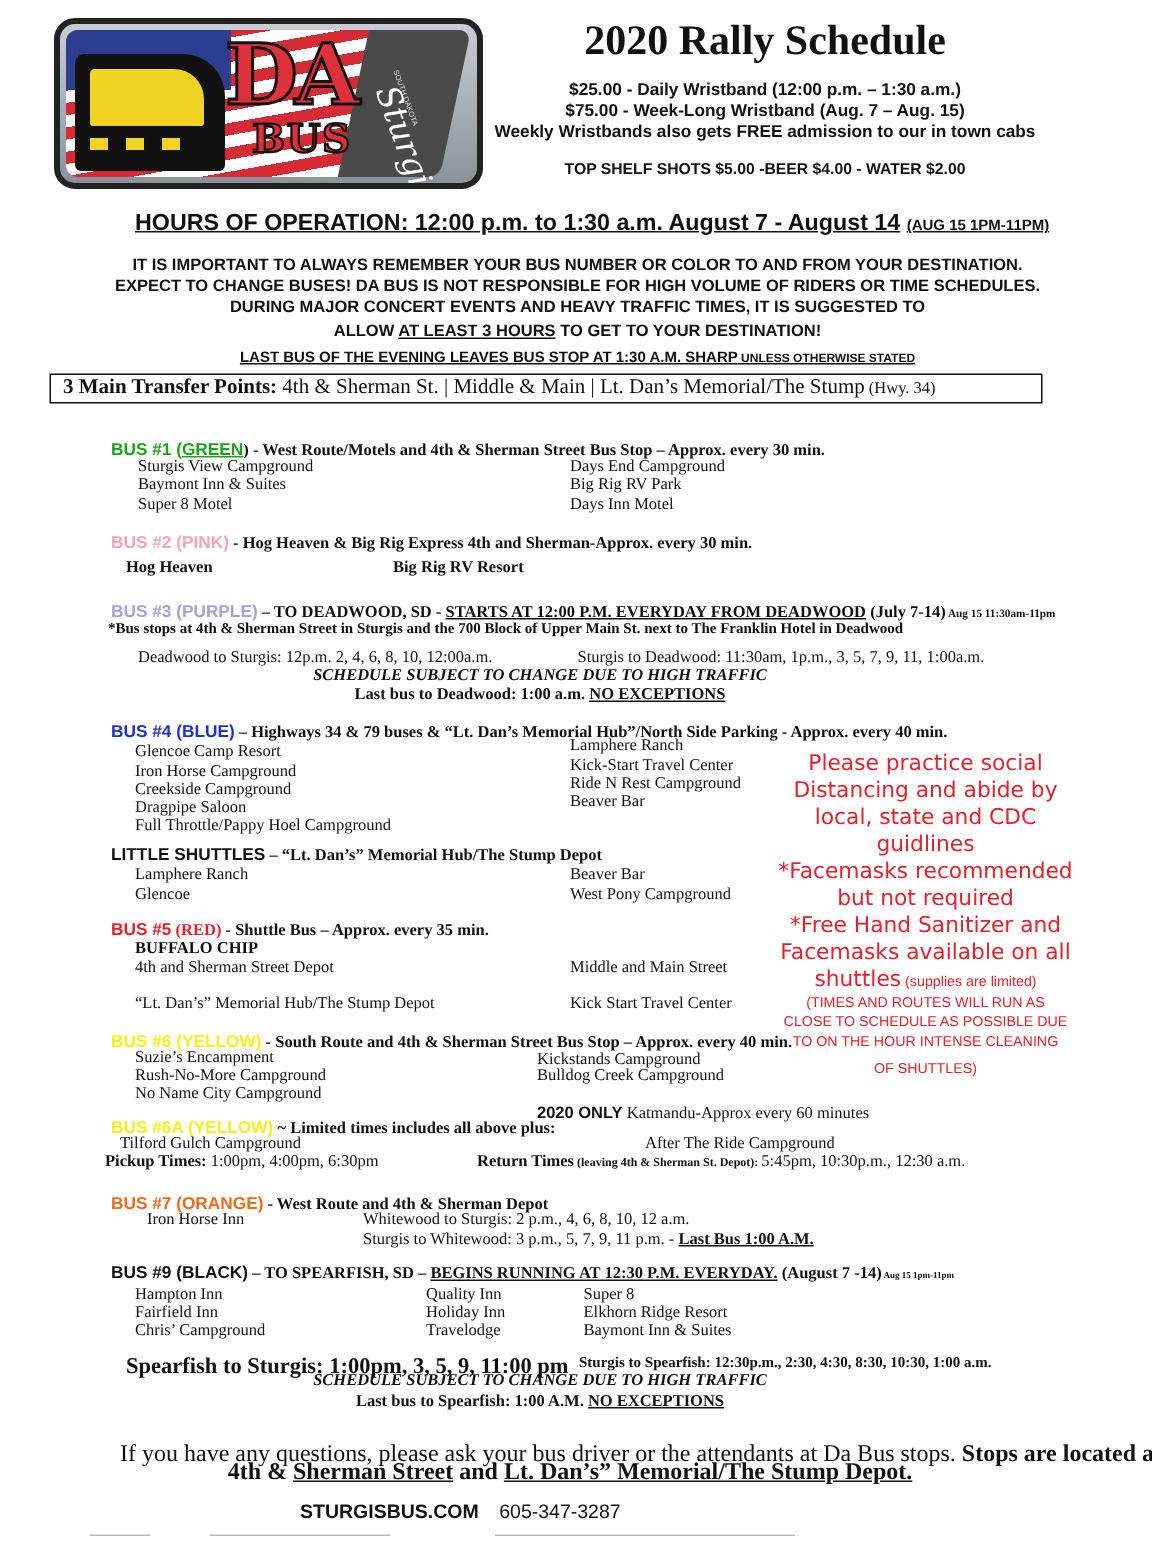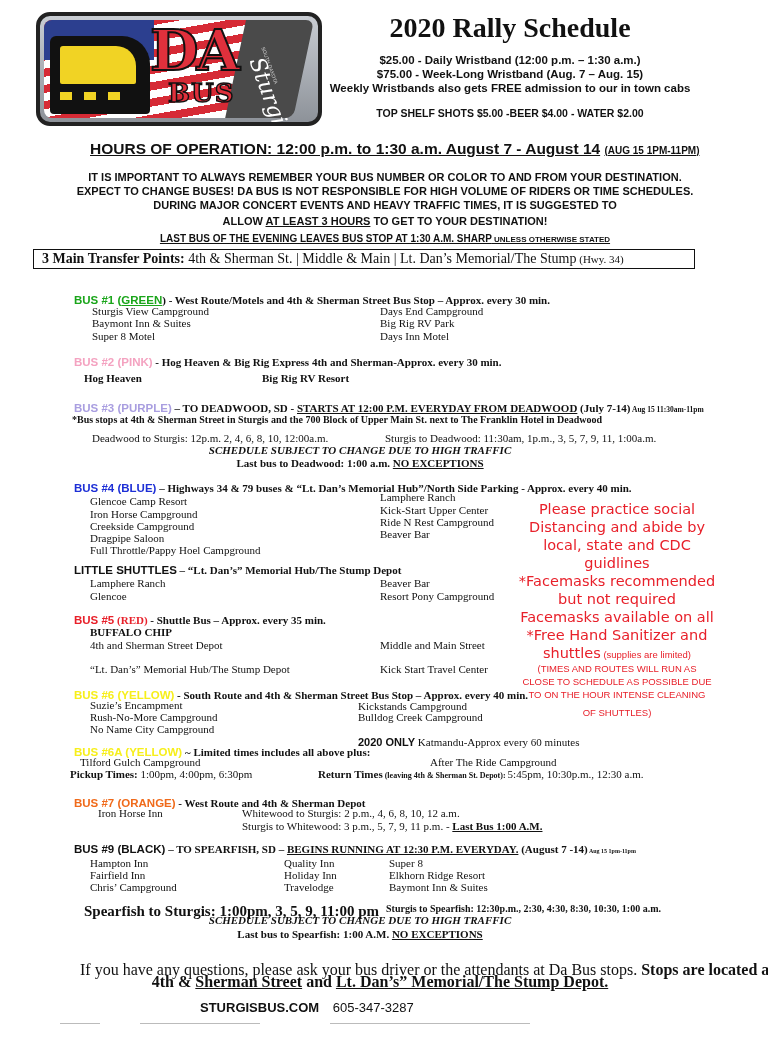--- a/index.html
+++ b/index.html
@@ -120,50 +120,50 @@
 
 <div class="abs bus-head" style="left:42px; top:482px">
   <span class="bus-label" style="color:#1d2fd6">BUS #4 (BLUE)</span><span class="b"> – Highways 34 &amp; 79 buses &amp; “Lt. Dan’s Memorial Hub”/North Side Parking - Approx. every 40 min.</span>
 </div>
 <div class="abs stop" style="left:90px; top:495px">Glencoe Camp Resort</div>
 <div class="abs stop" style="left:90px; top:508px">Iron Horse Campground</div>
 <div class="abs stop" style="left:90px; top:520px">Creekside Campground</div>
 <div class="abs stop" style="left:90px; top:532px">Dragpipe Saloon</div>
 <div class="abs stopb" style="left:90px; top:544px; font-weight:normal">Full Throttle/Pappy Hoel Campground</div>
 <div class="abs stop" style="left:380px; top:491px">Lamphere Ranch</div>
-<div class="abs stop" style="left:380px; top:504px">Kick-Start Upper Center</div>
+<div class="abs stop" style="left:380px; top:504px">Kick-Start Travel Center</div>
 <div class="abs stop" style="left:380px; top:516px">Ride N Rest Campground</div>
 <div class="abs stop" style="left:380px; top:528px">Beaver Bar</div>
 
 <div class="abs bus-head" style="left:42px; top:564px">
   <span class="bus-label" style="color:#111">LITTLE SHUTTLES</span><span class="b"> – “Lt. Dan’s” Memorial Hub/The Stump Depot</span>
 </div>
 <div class="abs stop" style="left:90px; top:577px">Lamphere Ranch</div>
 <div class="abs stop" style="left:90px; top:590px">Glencoe</div>
 <div class="abs stop" style="left:380px; top:577px">Beaver Bar</div>
-<div class="abs stop" style="left:380px; top:590px">Resort Pony Campground</div>
+<div class="abs stop" style="left:380px; top:590px">West Pony Campground</div>
 
 <div class="abs bus-head" style="left:42px; top:614px">
   <span class="bus-label" style="color:#e8202a">BUS #5</span><span class="b" style="color:#e8202a"> (RED)</span><span class="b"> - Shuttle Bus – Approx. every 35 min.</span>
 </div>
 <div class="abs stopb" style="left:90px; top:626px">BUFFALO CHIP</div>
 <div class="abs stop" style="left:90px; top:639px">4th and Sherman Street Depot</div>
 <div class="abs stop" style="left:90px; top:663px">“Lt. Dan’s” Memorial Hub/The Stump Depot</div>
 <div class="abs stop" style="left:380px; top:639px">Middle and Main Street</div>
 <div class="abs stop" style="left:380px; top:663px">Kick Start Travel Center</div>
 
 <div class="abs covid">
   <div>Please practice social</div>
   <div>Distancing and abide by</div>
   <div>local, state and CDC</div>
   <div>guidlines</div>
   <div>*Facemasks recommended</div>
   <div>but not required</div>
+  <div>*Free Hand Sanitizer and</div>
   <div>Facemasks available on all</div>
-  <div>*Free Hand Sanitizer and</div>
   <div><span>shuttles</span><span class="covid-small"> (supplies are limited)</span></div>
   <div class="covid-small">(TIMES AND ROUTES WILL RUN AS</div>
   <div class="covid-small">CLOSE TO SCHEDULE AS POSSIBLE DUE</div>
   <div class="covid-small">TO ON THE HOUR INTENSE CLEANING</div>
   <div class="covid-small" style="margin-top:5px">OF SHUTTLES)</div>
 </div>
 
 <div class="abs bus-head" style="left:42px; top:689px">
   <span class="bus-label" style="color:#f7ef1a">BUS #6 (YELLOW)</span><span class="b"> - South Route and 4th &amp; Sherman Street Bus Stop – Approx. every 40 min.</span>
 </div>

